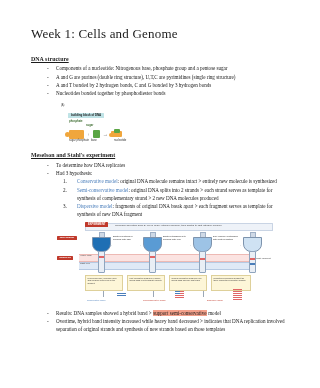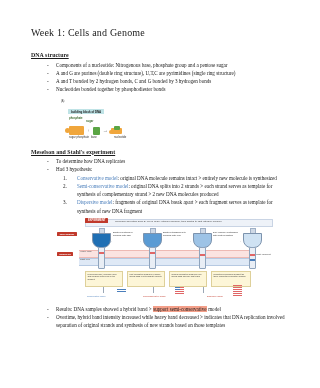--- a/index.html
+++ b/index.html
@@ -1,21 +1,21 @@
 <!DOCTYPE html>
 <html><head>
 <meta charset="utf-8">
 <style>
   html,body{margin:0;padding:0;background:#ffffff;}
   body{width:300px;height:388px;overflow:hidden;
        font-family:"Liberation Serif","DejaVu Serif",serif;color:#1b1b1b;}
   .page{position:relative;width:300px;height:388px;background:#fff;
         padding:0;box-sizing:border-box;}
   .inner{padding:26px 12px 0 31px;}
-  .doc-title{font-size:10px;letter-spacing:.2px;margin:0 0 13px 0;line-height:1.3;}
+  .doc-title{font-size:13px;letter-spacing:.2px;margin:0 0 13px 0;line-height:1.3;}
   .sec-head{font-size:5.9px;font-weight:bold;text-decoration:underline;
             margin:0 0 2.5px 0;letter-spacing:.05px;}
   ul.dash{list-style:none;margin:0;padding:0 0 0 16px;}
   ul.dash>li{position:relative;font-size:5.1px;line-height:1.62;margin:0;
              padding:0 0 0 9px;letter-spacing:-.02px;}
   ul.dash>li:before{content:"-";position:absolute;left:0;top:0;}
   ol.num{list-style:none;margin:0;padding:0 0 0 37px;counter-reset:h;}
   ol.num>li{position:relative;font-size:5.1px;line-height:1.62;
             padding:0 10px 0 9px;counter-increment:h;letter-spacing:-.02px;}
   ol.num>li:before{content:counter(h) ".";position:absolute;left:-5px;top:0;}

